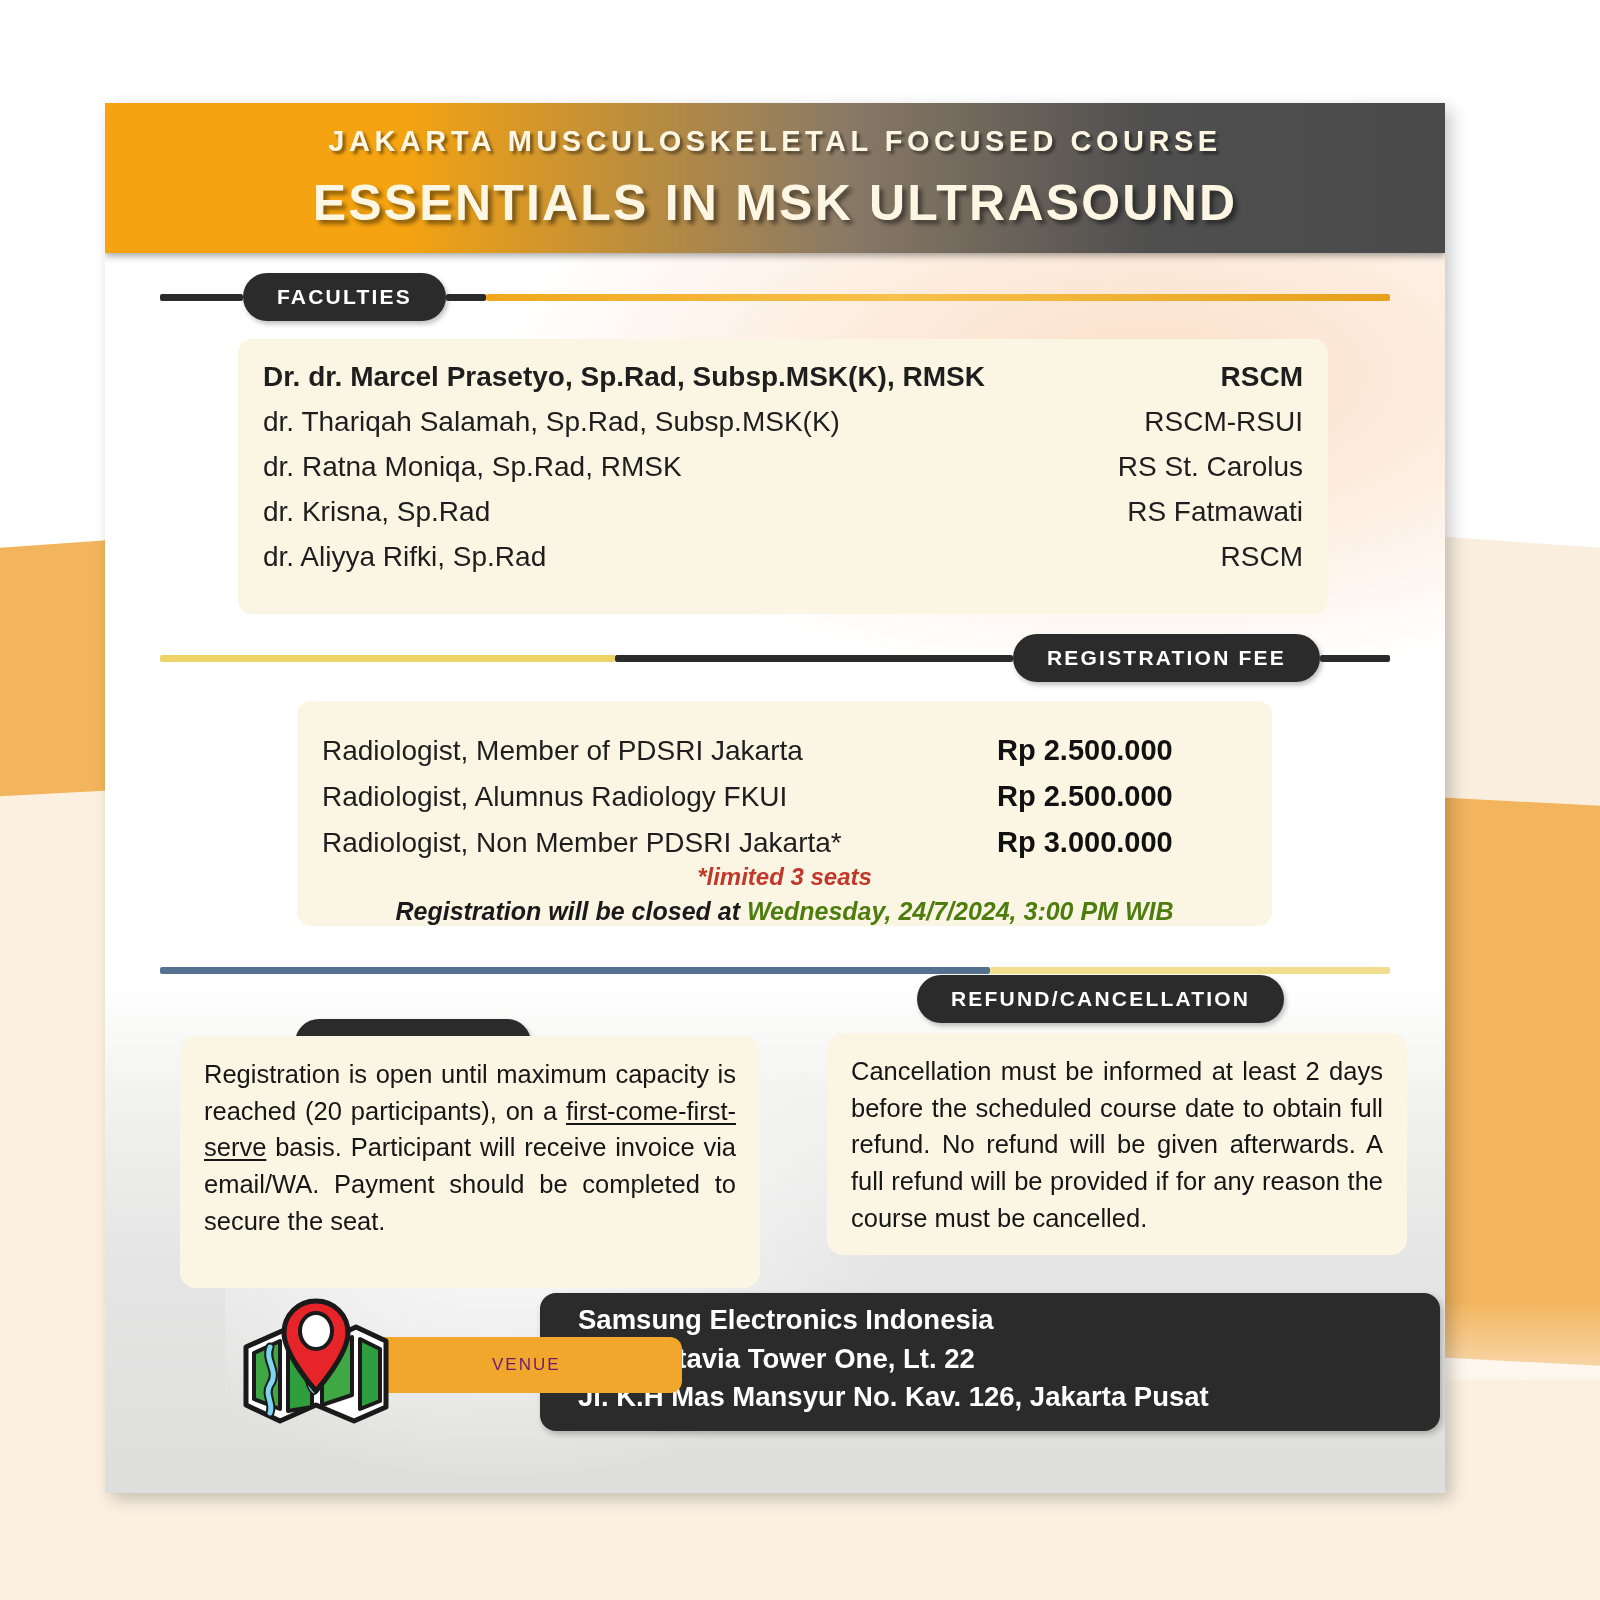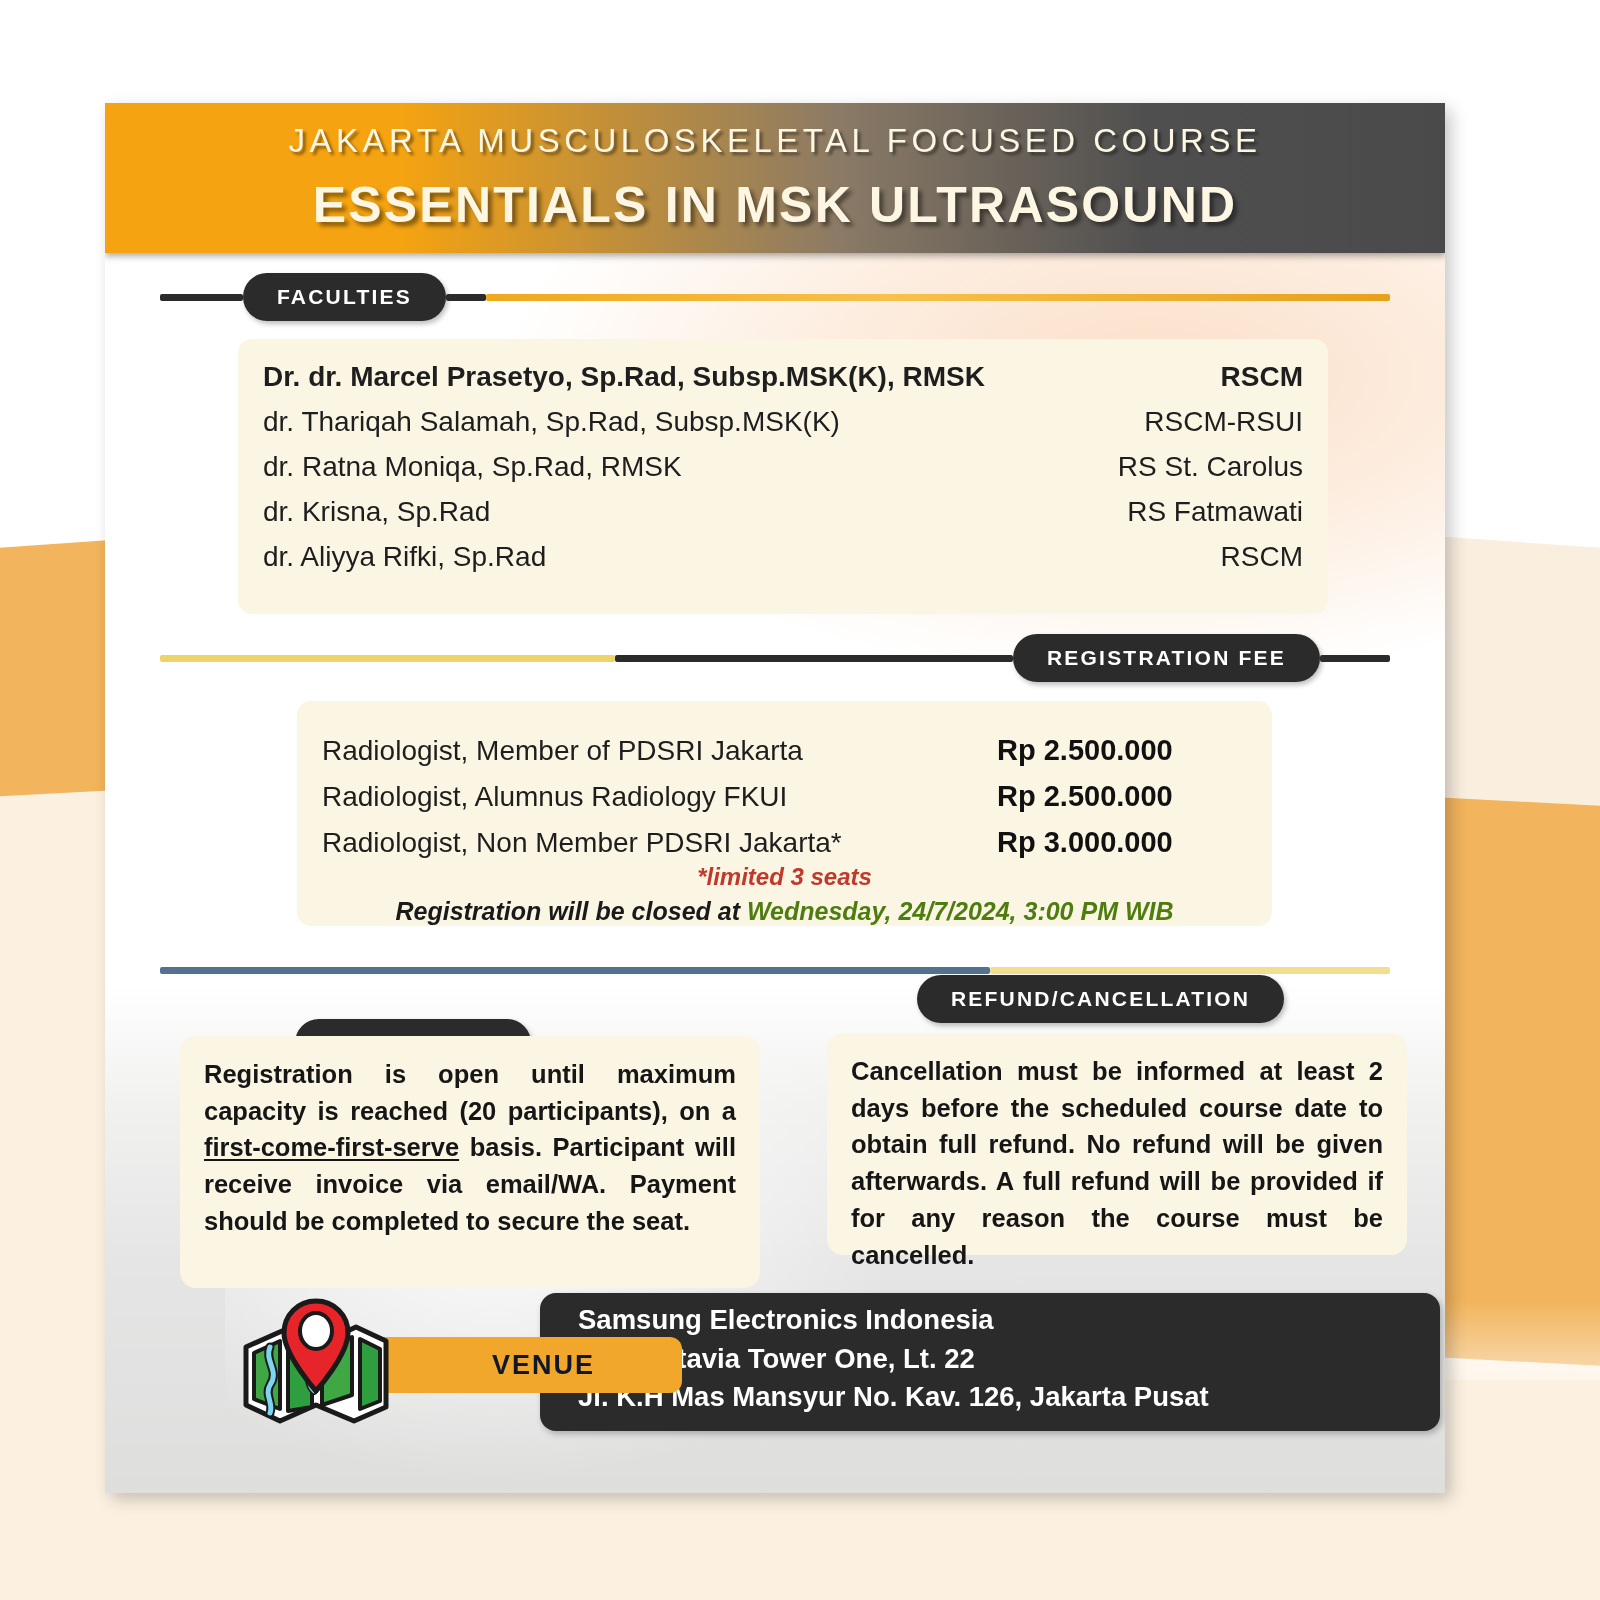--- a/index.html
+++ b/index.html
@@ -66,21 +66,21 @@
   }
 
   
   #banner{
     position:absolute;left:0;top:0;width:1340px;height:150px;
     background:linear-gradient(90deg,#F5A310 0%,#F5A310 22%,#8a7a66 55%,#4f4f4f 78%,#4a4a4a 100%);
     box-shadow:0 3px 7px rgba(0,0,0,.35);
     display:flex;flex-direction:column;align-items:center;justify-content:center;
   }
   #banner .line1{
-    color:#FDF6E3;font-size:33px;font-weight:normal;letter-spacing:4.5px;
+    color:#FDF6E3;font-size:29px;font-weight:bold;letter-spacing:4.5px;
     text-shadow:3px 3px 3px rgba(0,0,0,.45);
     white-space:nowrap;margin-bottom:16px;
   }
   #banner .line2{
     color:#FDF6E3;font-size:50px;font-weight:bold;letter-spacing:2.2px;
     text-shadow:4px 4px 4px rgba(0,0,0,.45);
     white-space:nowrap;
   }
 
   
@@ -129,38 +129,38 @@
     color:#1a1a1a;margin-top:6px;white-space:nowrap;
   }
   .fee-deadline .red{color:#4d7c0f;}
 
   
   .info-box{
     position:absolute;background:#FBF5E3;border-radius:16px;
     padding:20px 24px;box-sizing:border-box;
   }
   .info-text{
-    font-size:25.5px;font-weight:bold;color:#161616;
+    font-size:25.5px;font-weight:normal;color:#161616;
     line-height:1.44;text-align:justify;text-align-last:left;
     margin:0;
   }
   .info-text u{text-decoration:underline;text-underline-offset:3px;}
   #enroll-box{left:75px;top:933px;width:580px;height:252px;}
   #refund-box{left:722px;top:930px;width:580px;height:222px;}
 
   
   #venue-wrap{position:absolute;left:135px;top:1190px;width:1180px;height:140px;}
   #venue-map{position:absolute;left:0;top:2px;width:152px;height:132px;}
   #venue-pill{
     position:absolute;left:112px;top:44px;width:330px;height:56px;
     background:#F1A72B;border-radius:12px;
     display:flex;align-items:center;
   }
   #venue-pill span{
-    font-size:27px;font-weight:bold;letter-spacing:2px;color:#0f172a;
+    font-size:17px;font-weight:normal;letter-spacing:2px;color:#701a75;
     margin-left:140px;
   }
   #venue-dark{
     position:absolute;left:300px;top:0;width:900px;height:138px;
     background:#2b2b2b;border-radius:16px;
     padding:8px 0 0 38px;box-sizing:border-box;
     box-shadow:2px 3px 6px rgba(0,0,0,.25);
   }
   #venue-dark div{
     color:#ffffff;font-size:27.5px;font-weight:bold;line-height:1.40;

